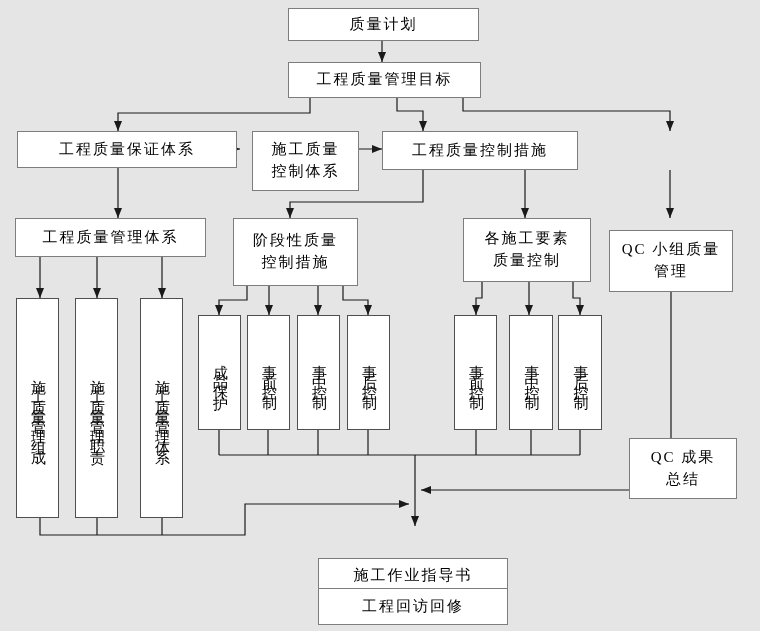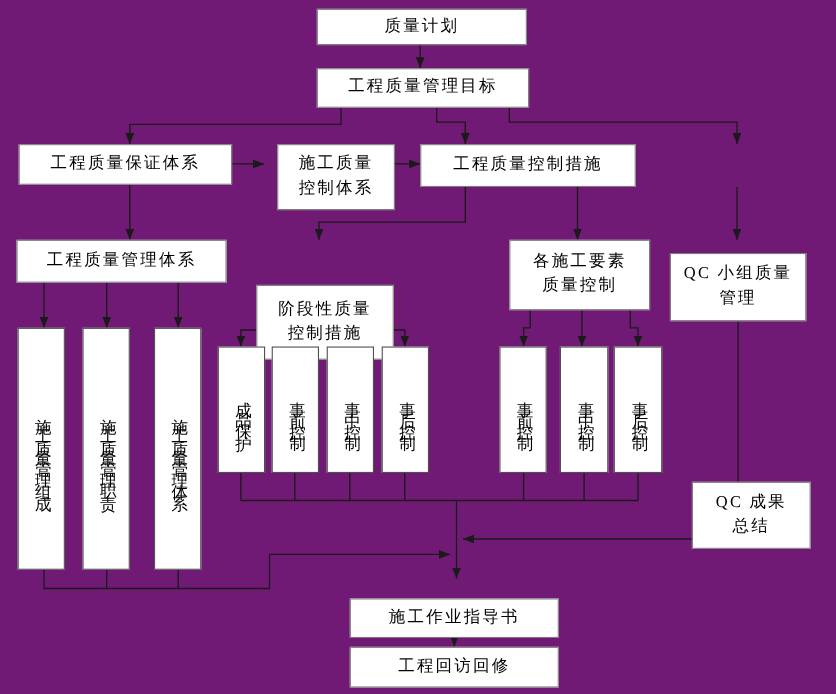--- a/index.html
+++ b/index.html
@@ -1,19 +1,19 @@
 <!DOCTYPE html>
 <html><head>
 <meta charset="utf-8">
 <style>
   html,body{margin:0;padding:0;background:#ffffff;}
   #canvas{
     position:relative;
     width:760px;height:631px;
-    background:#701a75;
+    background:#e5e5e5;
     font-family:"Liberation Serif","DejaVu Serif",serif;
     color:#000;
     overflow:hidden;
   }
   #wires{position:absolute;left:0;top:0;z-index:1;}
   .node{
     position:absolute;
     box-sizing:border-box;
     background:#ffffff;
     border:1.4px solid #7d7d7d;
@@ -101,31 +101,31 @@
       <path d="M40,518 V535 H245 V504 H409" marker-end="url(#arr)"></path>
 
       <path d="M413,562 V588" marker-end="url(#arr)"></path>
     </g>
   </svg>
 
   <div class="node" style="left:288px;top:8px;width:191px;height:33px;">质量计划</div>
 
   <div class="node" style="left:288px;top:62px;width:193px;height:36px;">工程质量管理目标</div>
 
-  <div class="node" style="left:17px;top:131px;width:194px;height:37px;">工程质量保证体系</div>
+  <div class="node" style="left:17px;top:131px;width:220px;height:37px;">工程质量保证体系</div>
 
   <div class="node" style="left:240px;top:131px;width:107px;height:60px;margin-left:12px;">施工质量
 控制体系</div>
 
   <div class="node" style="left:382px;top:131px;width:196px;height:39px;">工程质量控制措施</div>
 
 
   <div class="node" style="left:15px;top:218px;width:191px;height:39px;">工程质量管理体系</div>
 
-  <div class="node" style="left:233px;top:218px;width:125px;height:68px;margin-top:41px;">阶段性质量
+  <div class="node" style="left:233px;top:218px;width:125px;height:68px;">阶段性质量
 控制措施</div>
 
   <div class="node" style="left:463px;top:218px;width:128px;height:64px;">各施工要素
 质量控制</div>
 
   <div class="node" style="left:609px;top:218px;width:124px;height:62px;margin-top:12px;">QC 小组质量
 管理</div>
 
   <div class="node vert" style="left:16px;top:298px;width:43px;height:220px;">
     <span class="vtext">施工质量管理组成</span>
@@ -156,17 +156,17 @@
   <div class="node vert" style="left:509px;top:315px;width:44px;height:115px;">
     <span class="vtext">事中控制</span>
   </div>
   <div class="node vert" style="left:558px;top:315px;width:44px;height:115px;">
     <span class="vtext">事后控制</span>
   </div>
 
   <div class="node" style="left:629px;top:438px;width:108px;height:61px;">QC 成果
 总结</div>
 
-  <div class="node" style="left:318px;top:544px;width:190px;height:36px;text-align:center;">施工作业指导书</div>
+  <div class="node" style="left:318px;top:558px;width:190px;height:36px;text-align:center;">施工作业指导书</div>
 
   <div class="node" style="left:318px;top:588px;width:190px;height:37px;">工程回访回修</div>
 
 </div>
 
 </body></html>

